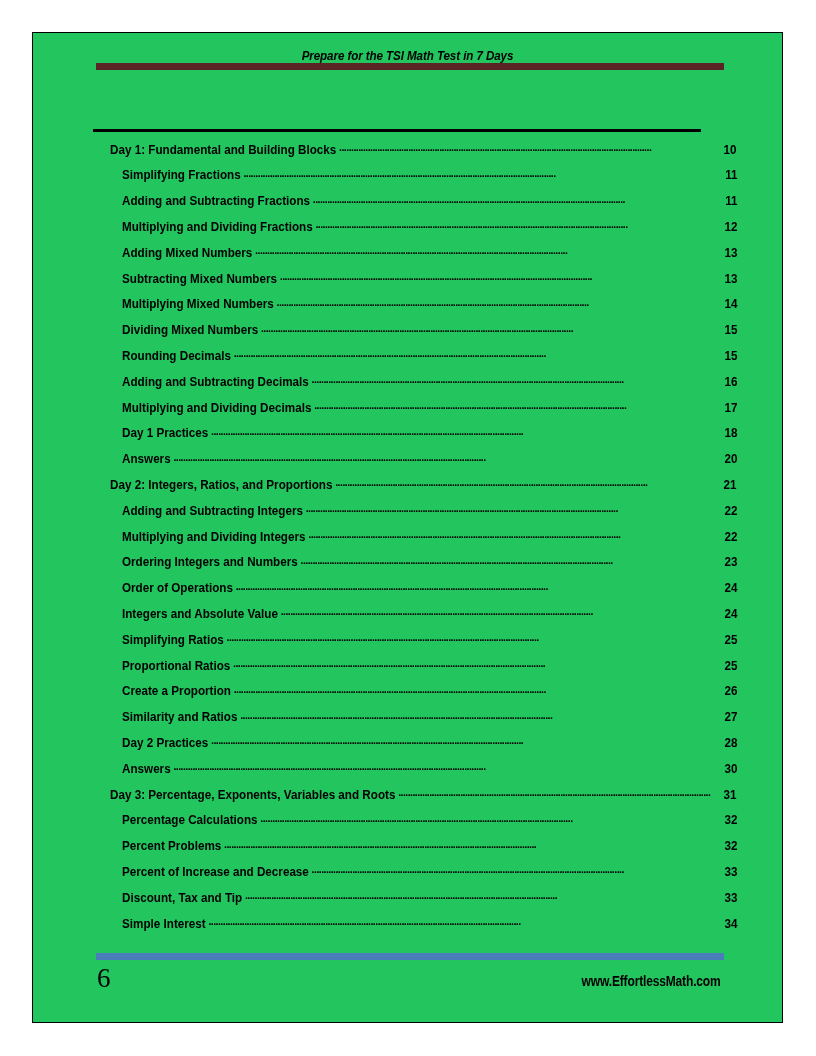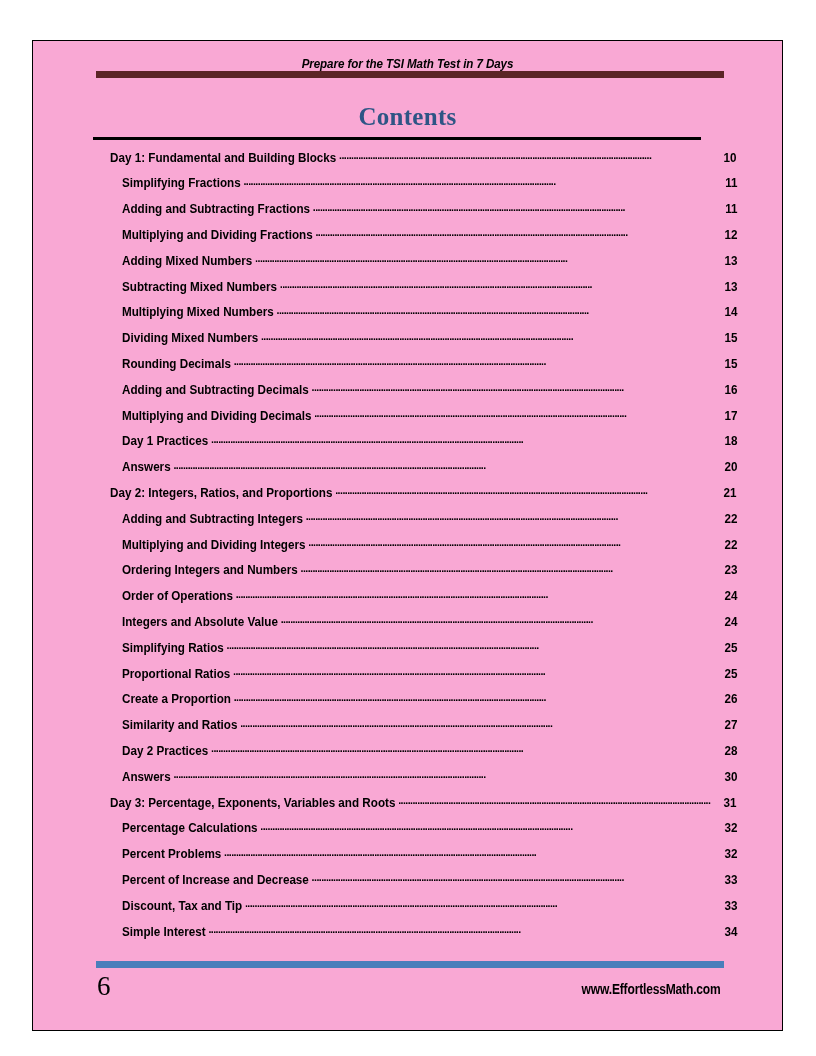--- a/index.html
+++ b/index.html
@@ -16,22 +16,21 @@
   }
 
   #page {
     position: absolute;
     left: 32px;
     top: 32px;
     width: 751px;
     height: 991px;
     border: 1.5px solid #000000;
     box-sizing: border-box;
-    background: #f9a8d4;
-    margin-top: 8px;
+    background: #22c55e;
   }
 
   
   #running-header {
     position: absolute;
     left: 0;
     top: 16px;
     width: 100%;
     text-align: center;
     font-weight: bold;
@@ -161,21 +160,20 @@
 </style>
 </head>
 <body>
 
 <div id="page">
 
   <div id="running-header">Prepare for the TSI Math Test in 7 Days</div>
 
   <div id="header-rule"></div>
 
-  <div id="contents-title">Contents</div>
 
   <div id="contents-rule"></div>
 
   <div id="toc">
       <div class="toc-row lvl-1">
         <span class="label">Day 1:  Fundamental and Building Blocks</span>
         <span class="leader"></span>
         <span class="page">10</span>
       </div>
       <div class="toc-row lvl-2">

